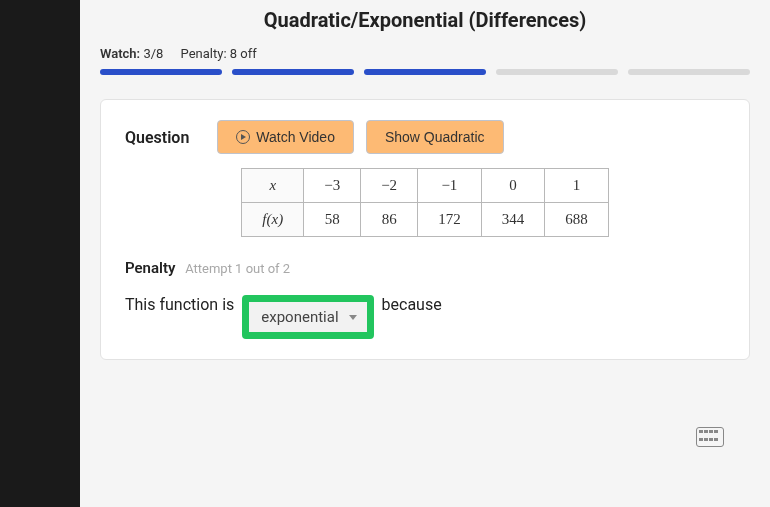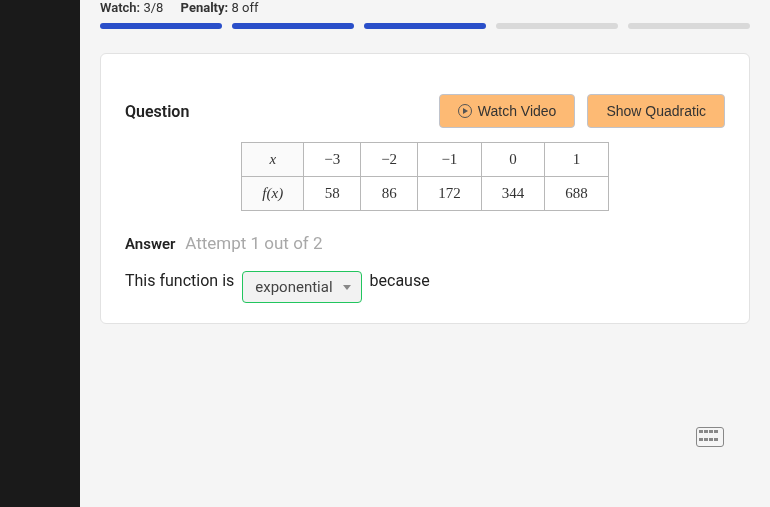--- a/index.html
+++ b/index.html
@@ -25,21 +25,21 @@
     color: #222;
     padding: 8px 0 14px 0;
     text-align: center;
   }
   .score-row {
     font-size: 13px;
     color: #333;
     padding-bottom: 8px;
   }
   .score-row .score-label { font-weight: 600; }
-  .score-row .penalty-label { font-weight: 700; margin-left: 14px; }
+  .score-row .penalty-label { font-weight: 400; margin-left: 14px; }
   .progress {
     display: flex;
     gap: 10px;
     margin-bottom: 24px;
   }
   .progress-seg {
     flex: 1;
     height: 6px;
     border-radius: 3px;
     background: #d9d9d9;
@@ -47,24 +47,23 @@
   .progress-seg.filled { background: #2a4fc9; }
   .card {
     background: #fff;
     border: 1px solid #e2e2e2;
     border-radius: 6px;
     padding: 20px 24px;
   }
   .q-header {
     display: flex;
     align-items: center;
-    justify-content: space-between;
+    justify-content: flex-start;
     margin-bottom: 14px;
-    gap: 4px;
-    margin-top: 20px;
+    gap: 28px;
   }
   .q-label {
     font-size: 16px;
     font-weight: 600;
     color: #222;
   }
   .btn-row { display: flex; gap: 12px; }
   .btn {
     border: 1px solid #bfc3cc;
     background: #fdba74;
@@ -115,31 +114,31 @@
   table.data td.hdr {
     font-style: italic;
     background: #fafafa;
   }
   .answer-row {
     font-size: 15px;
     color: #222;
     margin-bottom: 18px;
   }
   .answer-row .atl { font-weight: 600; }
-  .answer-row .att { color: #a8a8a8; font-size: 17px; margin-left: 6px; }
+  .answer-row .att { color: #a8a8a8; font-size: 13px; margin-left: 6px; }
   .sentence {
     font-size: 16px;
     color: #222;
     display: flex;
     align-items: flex-start;
     flex-wrap: wrap;
     gap: 8px;
   }
   .sel {
-    border: 1px solid #22c55e;
+    border: 7px solid #22c55e;
     background: #f2f2f2;
     border-radius: 4px;
     padding: 6px 28px 6px 12px;
     font-size: 15px;
     color: #444;
     position: relative;
     cursor: pointer;
     min-width: 110px;
   }
   .sel::after {
@@ -167,20 +166,21 @@
   }
   .kbd-icon span{
     width:4px;height:3px;background:#888;
   }
 </style>
 </head>
 <body>
 
 <div class="page">
 
+  <div class="header-title">Quadratic/Exponential (Differences)</div>
 
   <div class="score-row">
     <span class="score-label">Watch:</span>
     <span>3/8</span>
     <span class="penalty-label">Penalty:</span>
     <span>8 off</span>
   </div>
 
   <div class="progress">
     <div class="progress-seg filled"></div>
@@ -223,21 +223,21 @@
           <td>86</td>
           <td>172</td>
           <td>344</td>
           <td>688</td>
         </tr>
       </tbody>
         </table>
     </div>
 
     <div class="answer-row">
-      <span class="atl">Answer</span>
+      <span class="atl">Penalty</span>
       <span class="att">Attempt 1 out of 2</span>
     </div>
 
     <div class="sentence">
       <span>This function is</span>
       <div class="sel">
         <span>exponential</span>
       </div>
       <span>because</span>
     </div>

